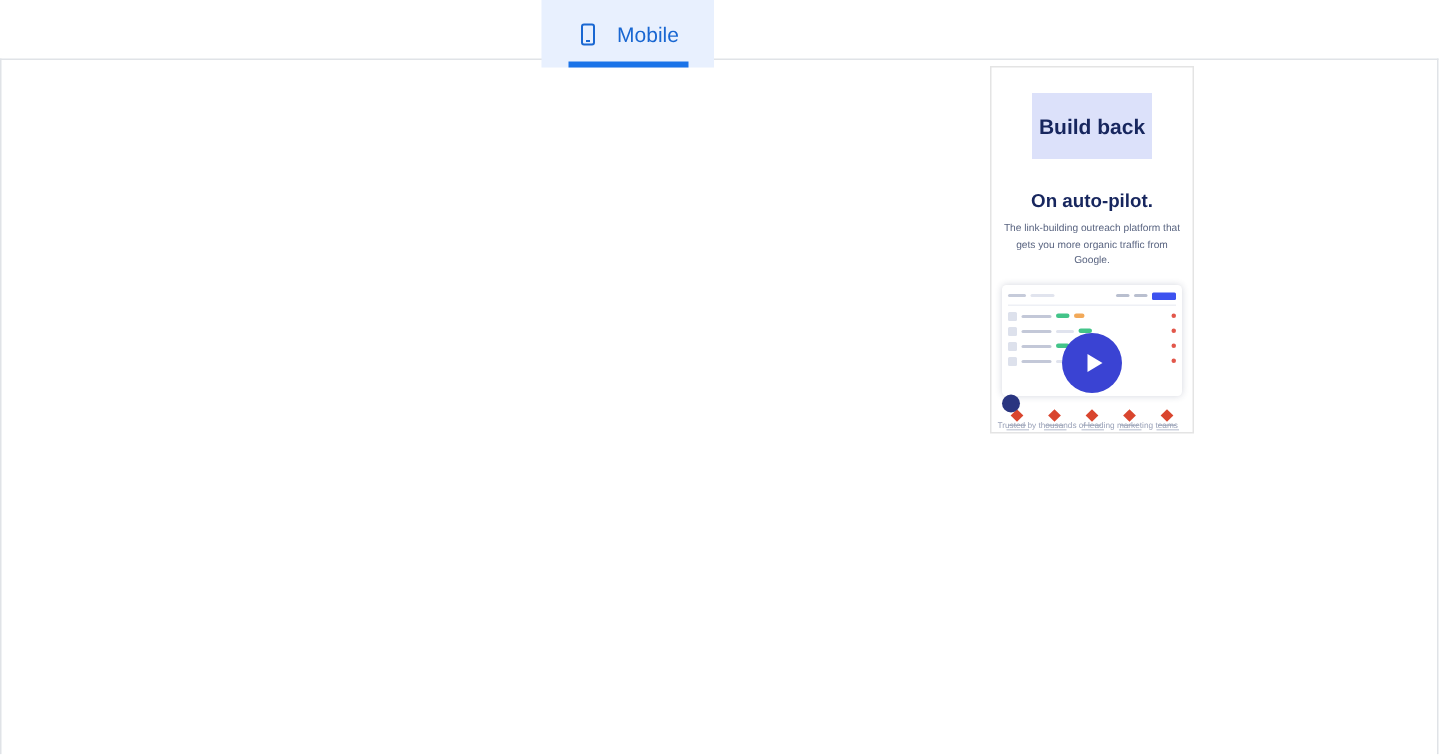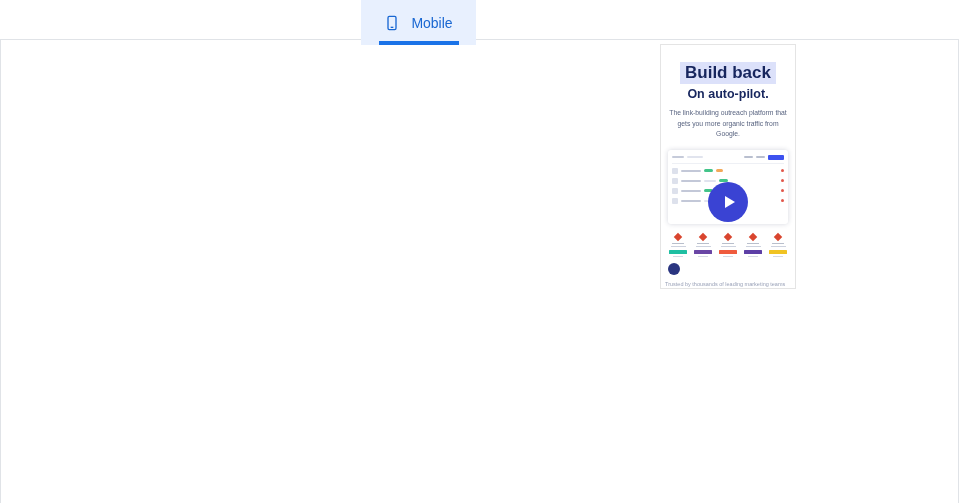--- a/index.html
+++ b/index.html
@@ -39,22 +39,22 @@
   .hr-2r { top:429px; left:490px; width:464px; }
   .hr-3l { top:501px; left:6px;  width:460px; }
   .hr-3r { top:501px; left:490px; width:464px; }
 
   .metric-dot { position:absolute; width:11px; height:11px; border-radius:50%; background:#0cce6b; }
   .metric-label { position:absolute; font-size:13.5px; color:#202124; }
   .metric-value { position:absolute; font-size:22px; color:#188038; }
 
   
   .thumb { position:absolute; left:660px; top:44px; width:136px; height:245px; background:#fff; border:1px solid #e4e4e4; text-align:center; overflow:hidden; z-index:2; }
-  .th-h1 { display:inline-block; margin-top:17px; background:#dce1fa; color:#17265e; font-size:17px; font-weight:700; padding:1px 5px; }
-  .th-h2 { margin-top:3px; color:#17265e; font-size:12.5px; font-weight:700; }
+  .th-h1 { display:inline-block; margin-top:17px; background:#dce1fa; color:#17265e; font-size:14px; font-weight:700; padding:14px 5px; }
+  .th-h2 { margin-top:21px; color:#17265e; font-size:12.5px; font-weight:700; }
   .th-sub { margin:7px auto 0; width:118px; font-size:6.8px; line-height:1.55; color:#596480; }
   .mini-app { position:relative; margin:10px auto 0; width:120px; height:74px; background:#fff; border-radius:3px; box-shadow:0 0 5px rgba(40,50,90,.2); padding:4px; }
   .mini-head { display:flex; align-items:center; gap:3px; height:7px; }
   .dash { height:2px; background:#c6cbda; border-radius:1px; }
   .d1{width:12px;} .d2{width:16px; background:#e1e4ee;} .sp{flex:1;} .d3{width:9px; background:#b9bfcf;} .d4{width:9px; background:#b9bfcf;}
   .mini-btn { width:16px; height:5px; background:#3d52ef; border-radius:1px; }
   .mini-sep { height:1px; background:#eef0f5; margin:2px 0; }
   .mini-row { display:flex; align-items:center; gap:3px; height:10px; }
   .avat { width:6px; height:6px; background:#dde1ec; border-radius:1px; }
   .ln { width:20px; height:2px; background:#c3c8d8; border-radius:1px; }

